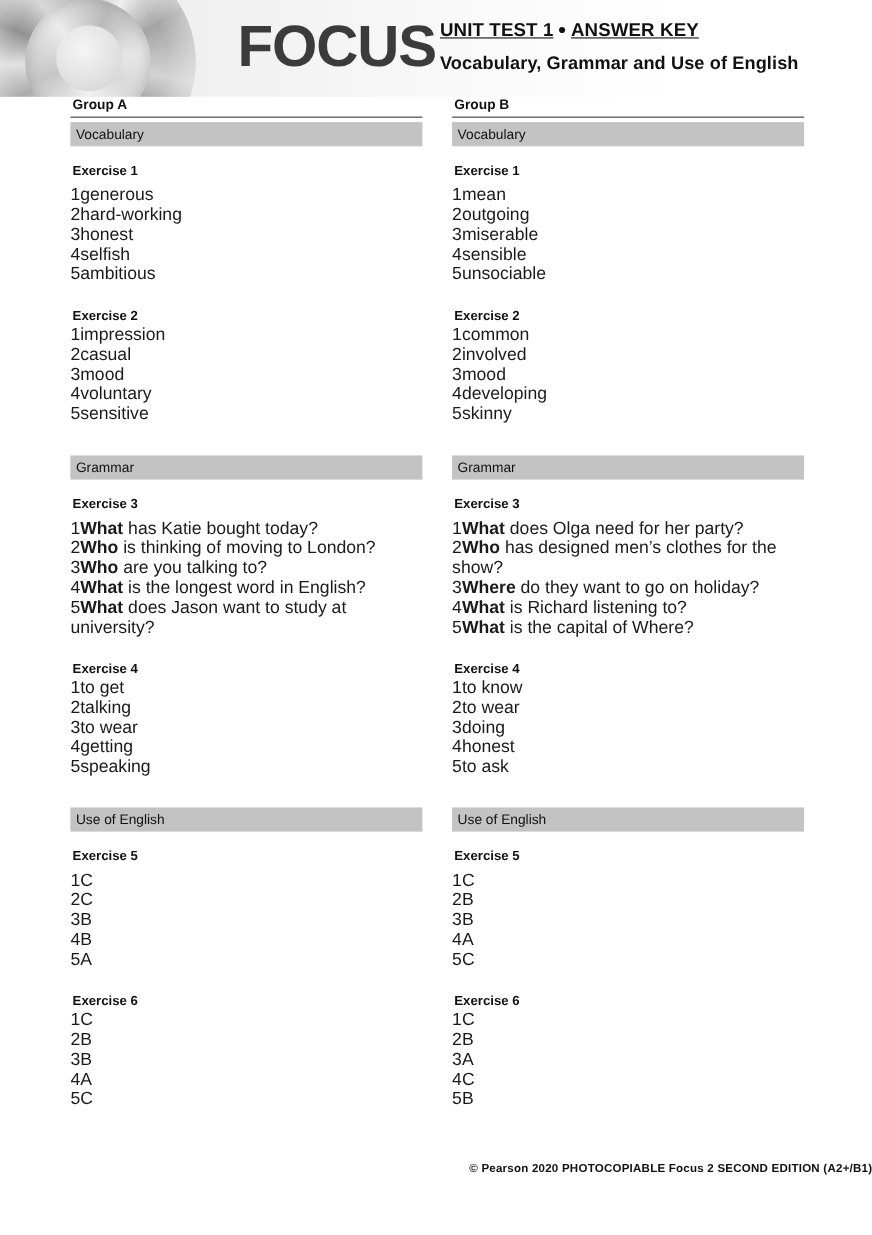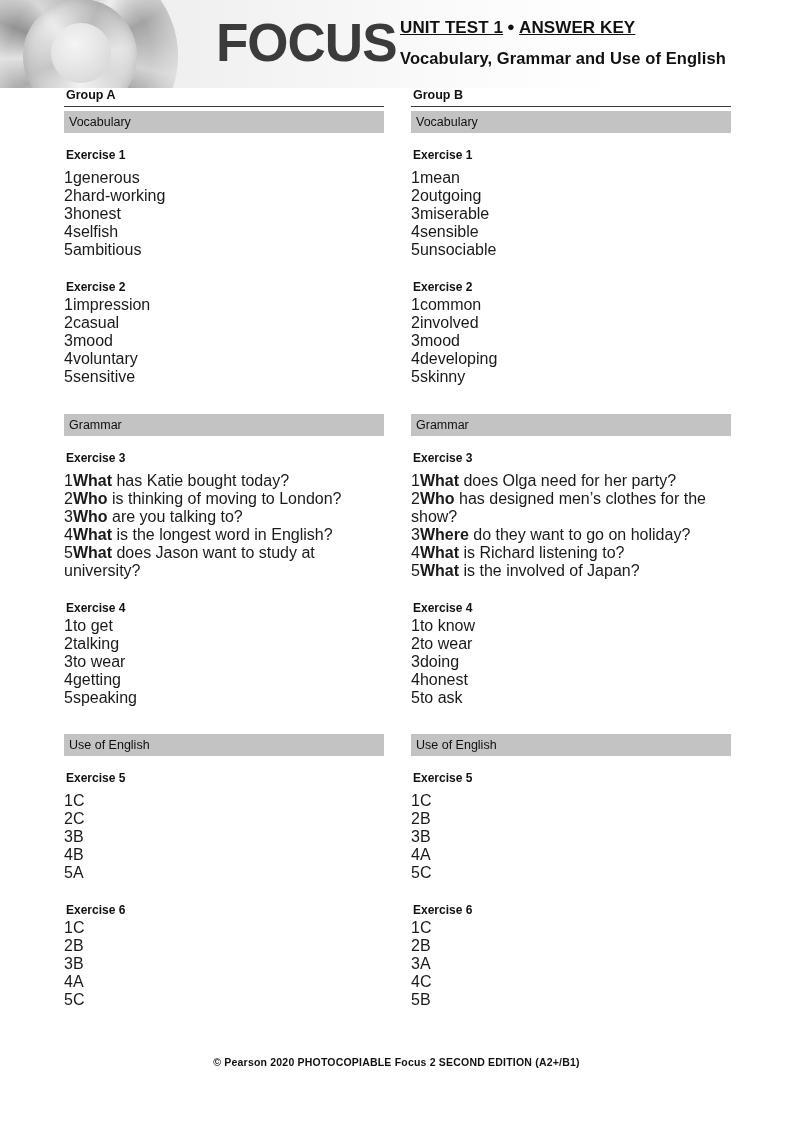--- a/index.html
+++ b/index.html
@@ -237,21 +237,21 @@
         </div>
       </div>
       <div class="sec" style="margin-top: 28px;">
         <div class="band band-gram">Grammar</div>
         <div class="ex-title" style="margin-top: 15px; margin-bottom: 7px;">Exercise 3</div>
         <div class="answers wide">
           <div><span class="num">1</span><span class="txt"><b>What</b><span> does Olga need for her party?</span></span></div>
           <div><span class="num">2</span><span class="txt"><b>Who</b><span> has designed men’s clothes for the show?</span></span></div>
           <div><span class="num">3</span><span class="txt"><b>Where</b><span> do they want to go on holiday?</span></span></div>
           <div><span class="num">4</span><span class="txt"><b>What</b><span> is Richard listening to?</span></span></div>
-          <div><span class="num">5</span><span class="txt"><b>What</b><span> is the involved of Japan?</span></span></div>
+          <div><span class="num">5</span><span class="txt"><b>What</b><span> is the capital of Where?</span></span></div>
         </div>
         <div class="ex-title" style="margin-top: 21px; margin-bottom: 2px;">Exercise 4</div>
         <div class="answers">
           <div><span class="num">1</span><span class="txt">to know</span></div>
           <div><span class="num">2</span><span class="txt">to wear</span></div>
           <div><span class="num">3</span><span class="txt">doing</span></div>
           <div><span class="num">4</span><span class="txt">honest</span></div>
           <div><span class="num">5</span><span class="txt">to ask</span></div>
         </div>
       </div>
@@ -270,14 +270,14 @@
           <div><span class="num">1</span><span class="txt">C</span></div>
           <div><span class="num">2</span><span class="txt">B</span></div>
           <div><span class="num">3</span><span class="txt">A</span></div>
           <div><span class="num">4</span><span class="txt">C</span></div>
           <div><span class="num">5</span><span class="txt">B</span></div>
         </div>
       </div>
     </div>
 </div>
 
-<div style="position:absolute; left:0; top:1056px; width:793px; text-align:center;
+<div style="position:absolute; left:0; top:1056px; width:793px; text-align:right;
             font-size:10.5px; font-weight:700; color:#111; letter-spacing:.2px;">©  Pearson   2020   PHOTOCOPIABLE   Focus 2 SECOND EDITION (A2+/B1)</div>
 
 </body></html>

